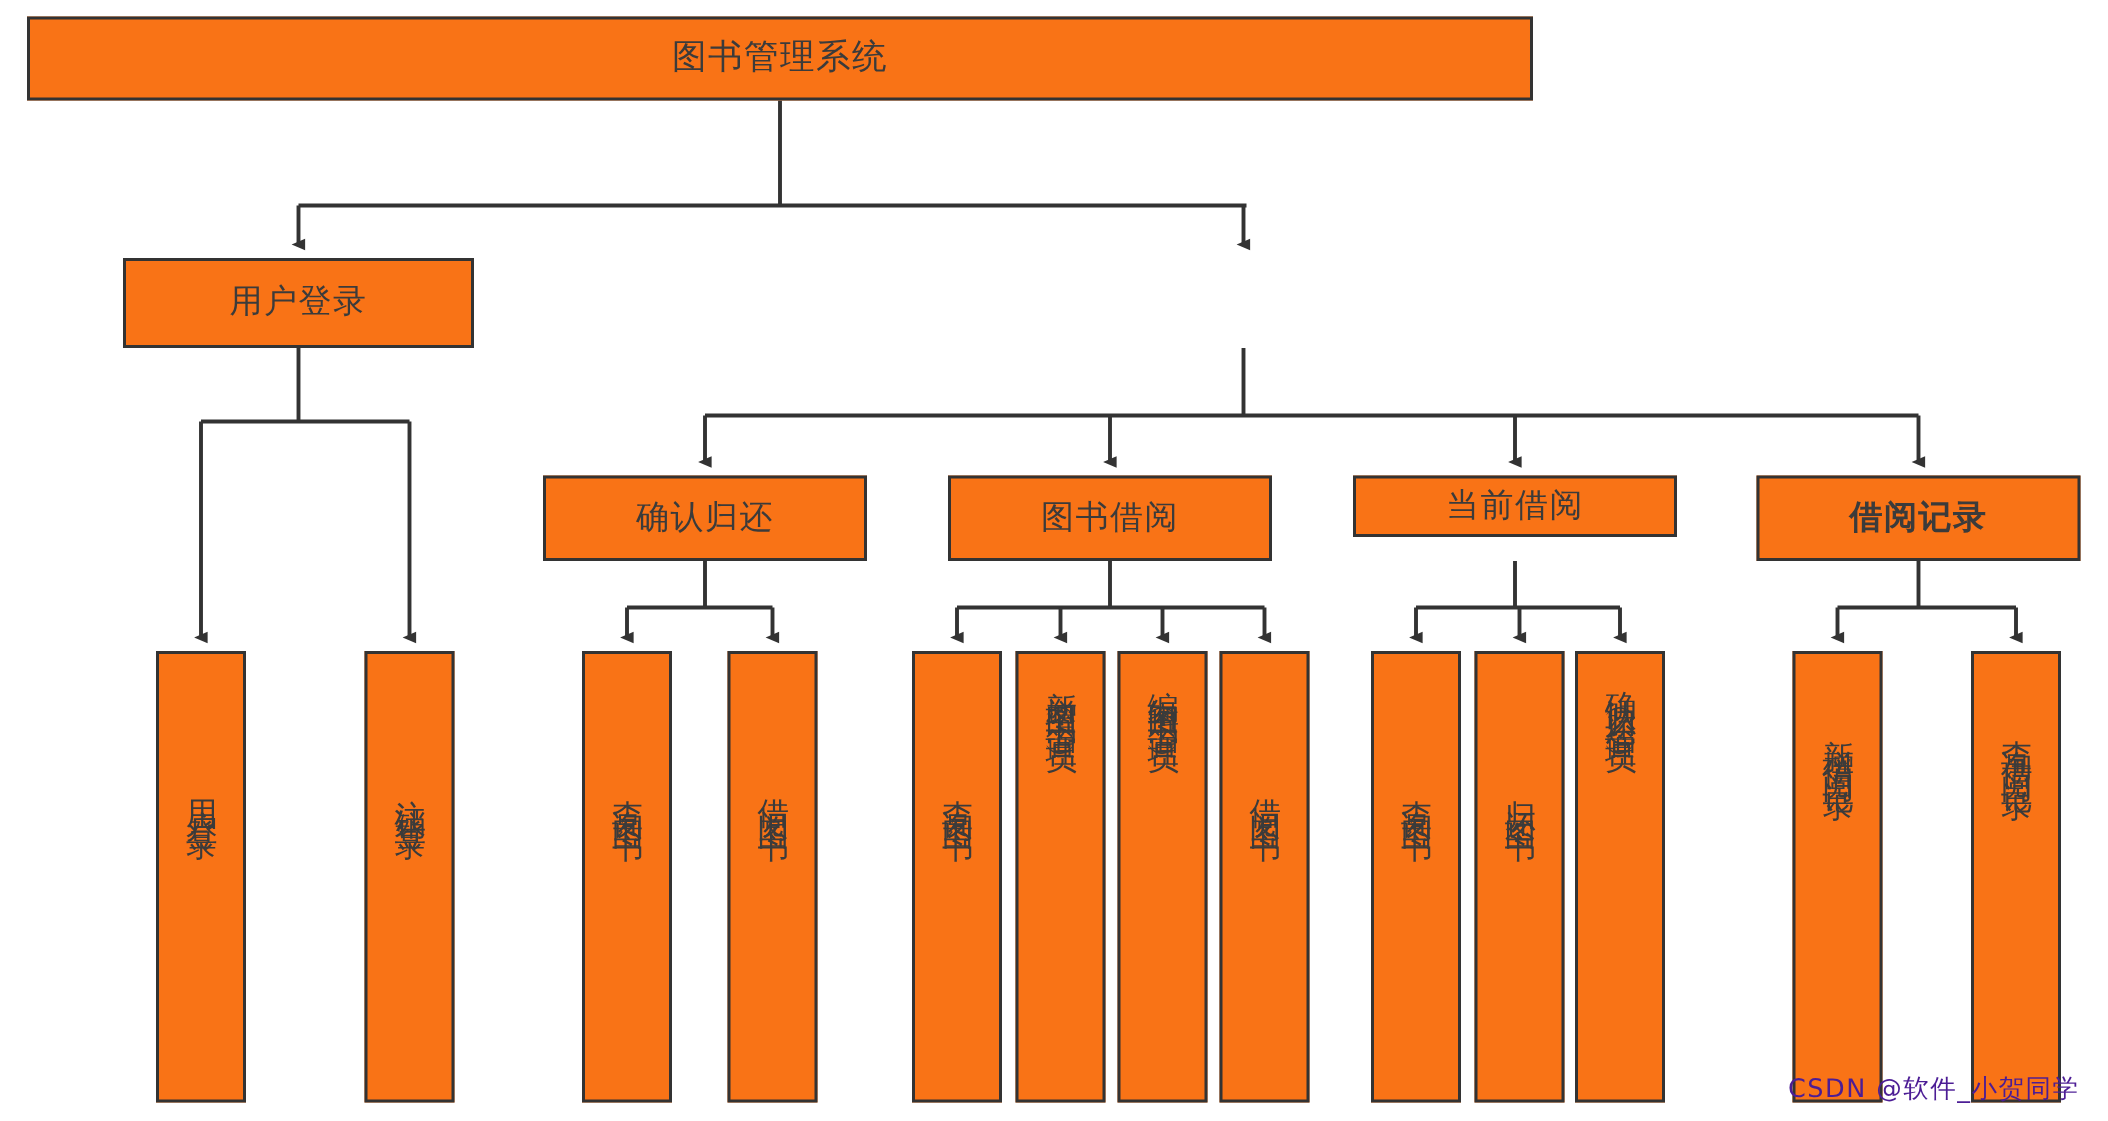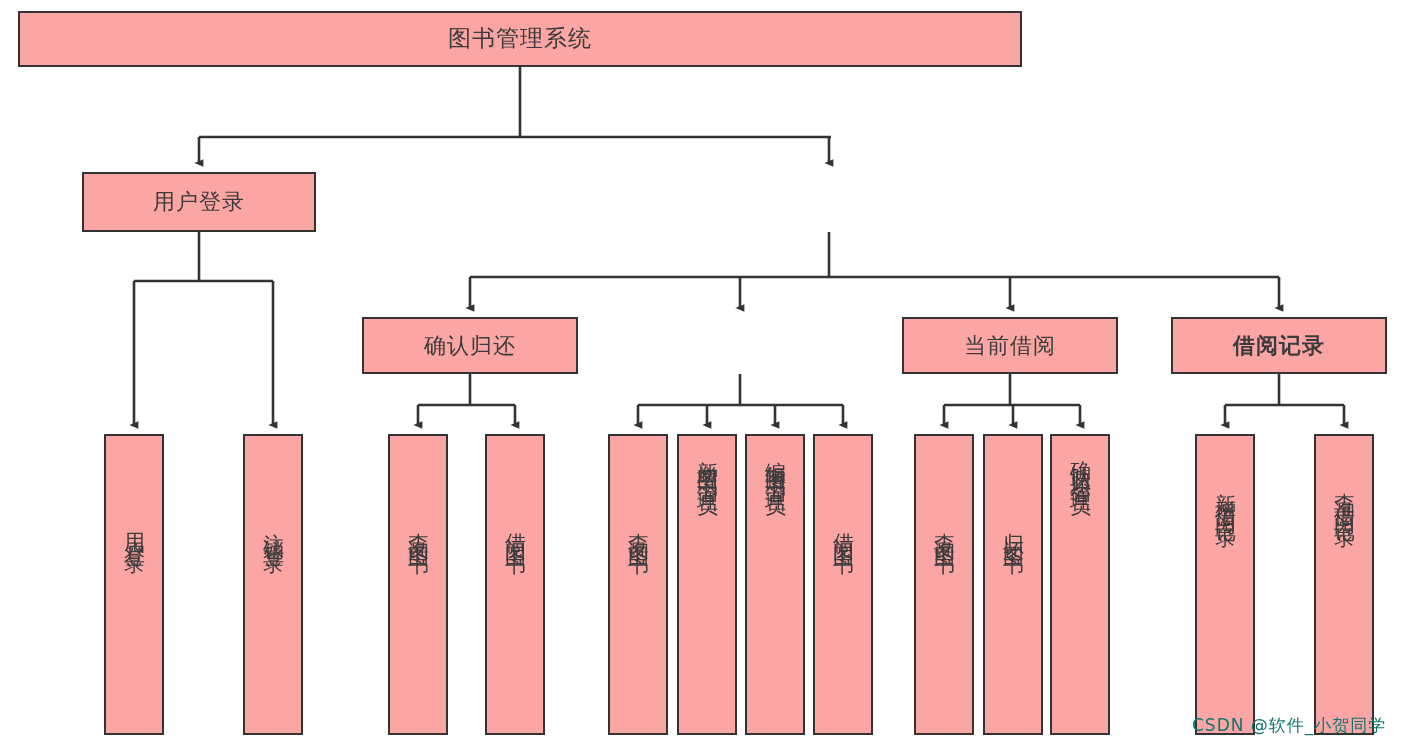--- a/index.html
+++ b/index.html
@@ -16,21 +16,21 @@
   }
   #wires{
     position:absolute;
     left:0; top:0;
     width:1405px; height:747px;
     pointer-events:none;
   }
   .node{
     position:absolute;
     box-sizing:border-box;
-    background:#fca5a5;
+    background:#f97316;
     border:2px solid #333333;
     display:flex;
     align-items:center;
     justify-content:center;
     color:#3b3b3b;
     z-index:2;
   }
   .node .label{
     display:block;
     text-align:center;
@@ -52,21 +52,21 @@
     writing-mode:vertical-rl;
     text-orientation:upright;
     font-size:21px;
     letter-spacing:7px;
     line-height:1;
     white-space:nowrap;
   }
   .node.v.tall .label{font-size:21px;letter-spacing:5px;}
   .watermark{
     position:absolute;
-    color:#0f766e;
+    color:#4c1d95;
     font-size:17px;
     letter-spacing:1px;
     white-space:nowrap;
     z-index:5;
     user-select:none;
   }
 </style>
 </head>
 <body>
 
@@ -126,21 +126,24 @@
     <span class="label">图书管理系统</span>
   </div>
 
   <div class="node h" style="left:82px;top:172px;width:234px;height:60px;">
     <span class="label">用户登录</span>
   </div>
 
   <div class="node h" style="left:362px;top:317px;width:216px;height:57px;">
     <span class="label">确认归还</span>
   </div>
-  <div class="node h" style="left:902px;top:317px;width:216px;height:57px;">
+  <div class="node h" style="left:632px;top:317px;width:216px;height:57px;">
+    <span class="label">图书借阅</span>
+  </div>
+  <div class="node h" style="left:902px;top:317px;width:216px;height:41px;">
     <span class="label">当前借阅</span>
   </div>
   <div class="node h" style="left:1171px;top:317px;width:216px;height:57px;font-weight:bold;">
     <span class="label">借阅记录</span>
   </div>
 
   <div class="node v" style="left:104px;top:434px;width:60px;height:301px;padding-top:80px;">
     <span class="label">用户登录</span>
   </div>
   <div class="node v" style="left:243px;top:434px;width:60px;height:301px;padding-top:80px;">

